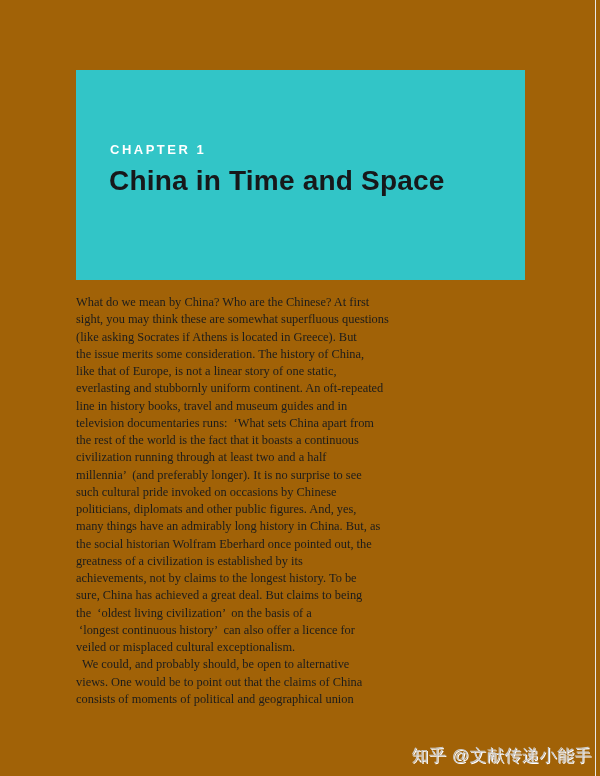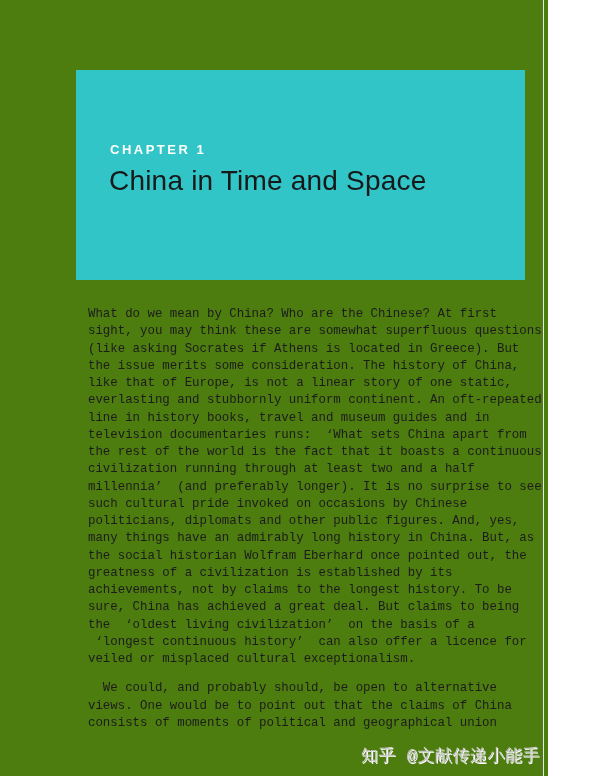--- a/index.html
+++ b/index.html
@@ -1,20 +1,20 @@
 <!DOCTYPE html>
 <html><head>
 <meta charset="utf-8">
 <style>
   html, body { margin: 0; padding: 0; }
   .page {
     position: relative;
-    width: 548px;
+    width: 600px;
     height: 776px;
-    background: #4d7c0f;
+    background: #a16207;
     overflow: hidden;
     font-family: "Liberation Sans", sans-serif;
   }
   .page-edge-line {
     position: absolute;
     top: 0;
     bottom: 0;
     right: 4px;
     width: 1px;
     background: #e7e7e7;
@@ -36,43 +36,44 @@
     font-weight: bold;
     letter-spacing: 2.5px;
     color: #ffffff;
   }
   .hero-title {
     position: absolute;
     left: 33px;
     top: 95px;
     font-family: "Liberation Sans", sans-serif;
     font-size: 28px;
-    font-weight: normal;
+    font-weight: bold;
     letter-spacing: 0.2px;
     color: #17181a;
   }
   .body-text {
     position: absolute;
     left: 76px;
     top: 294px;
     width: 470px;
     font-family: "Liberation Mono", "DejaVu Sans Mono", monospace;
     font-size: 12.4px;
     line-height: 17.25px;
     color: #1c1c1c;
   }
   .para {
-    margin: 12px;
+    margin: 0;
     white-space: pre;
+    font-family: Liberation Serif, serif;
   }
   .watermark {
     position: absolute;
     right: 8px;
     bottom: 9px;
-    font-family: Liberation Mono, monospace;
+    font-family: Liberation Sans, sans-serif;
     font-size: 17px;
     color: #cccccc;
     text-shadow: 1px 1px 0 #ffffff;
     letter-spacing: 0.5px;
   }
 </style>
 </head>
 <body>
 
 <div class="page">

